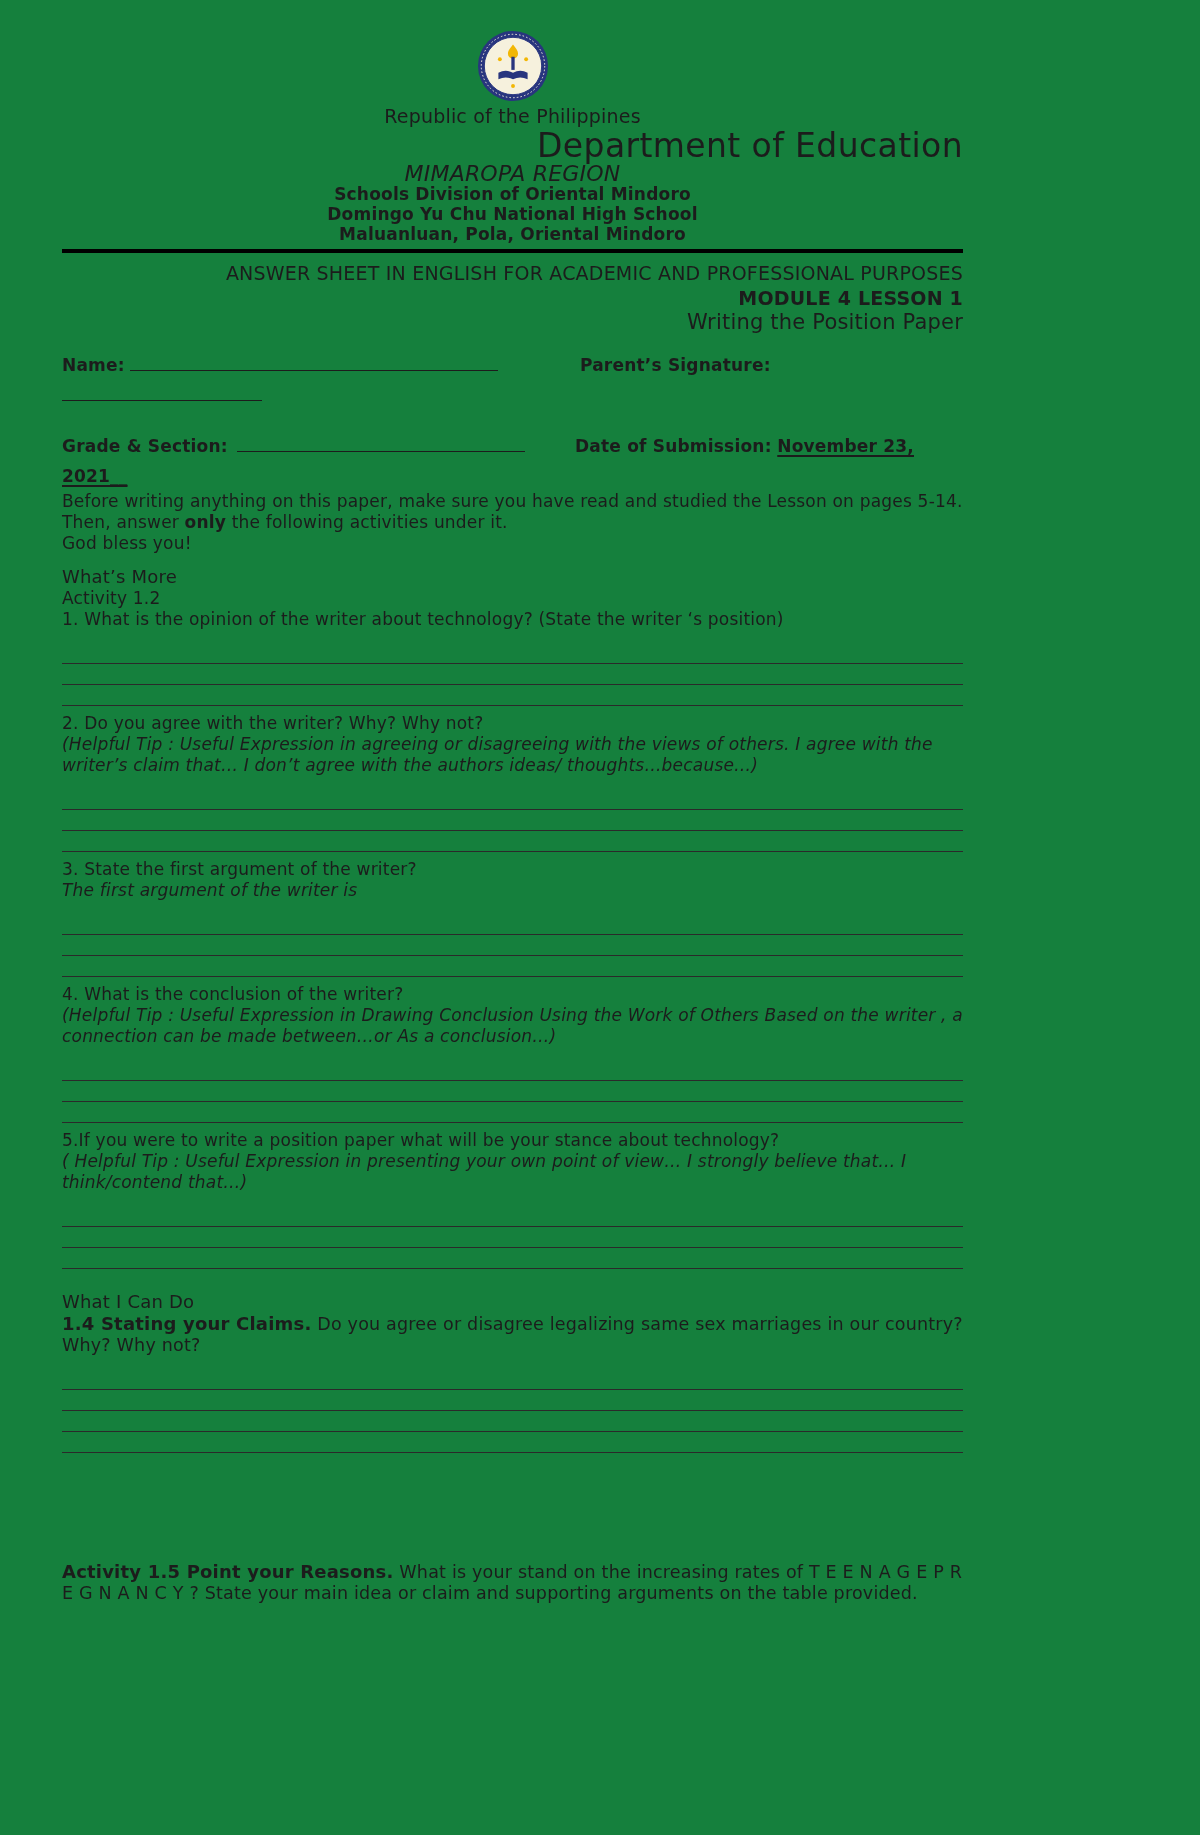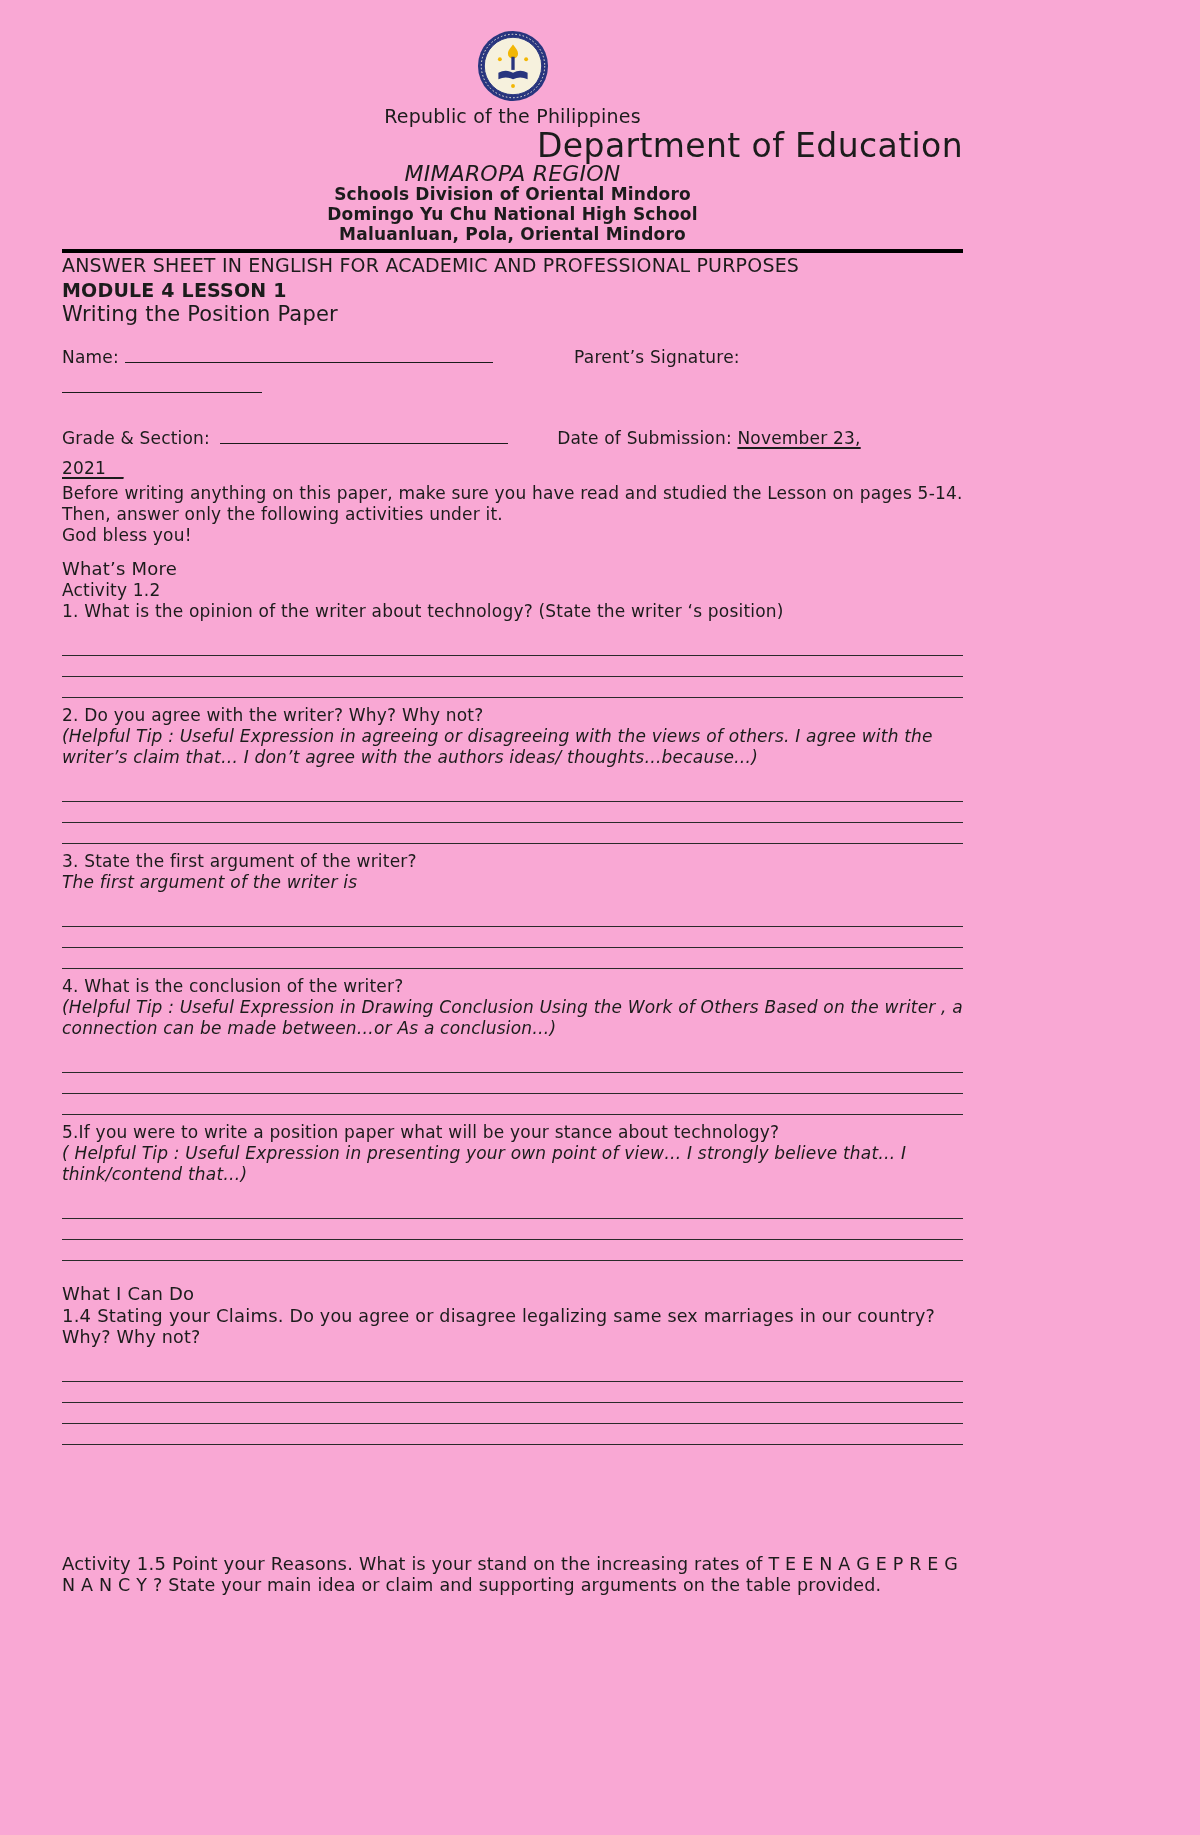--- a/index.html
+++ b/index.html
@@ -1,53 +1,53 @@
 <!DOCTYPE html>
 <html><head>
 <meta charset="utf-8">
 <style>
   * { margin:0; padding:0; box-sizing:border-box; }
   html,body { background:#ffffff; }
   .page {
     position:relative;
     width:1200px; height:1835px;
-    background:#f9a8d4;
+    background:#15803d;
     color:#1c1c1c;
     font-family:"DejaVu Sans","Liberation Sans",sans-serif;
     font-size:17px; line-height:21px; letter-spacing:0.2px;
     overflow:hidden;
   }
   .content { width:901px; margin-left:62px; padding-top:30px; }
 
   
   .doc-header { text-align:center; }
   .logo { width:72px; height:72px; margin:0 auto 3px; }
   .h-republic { font-size:19px; line-height:23px; }
   .h-dept { font-size:33px; line-height:36px; letter-spacing:0.4px;text-align:right; }
   .h-region { font-weight:normal; font-style:italic; font-size:22px; line-height:20px; }
   .h-bold { font-weight:bold; font-size:17px; line-height:20px; }
   .thick-rule { height:4px; background:#000; margin-top:5px; }
 
   
-  .title-block { text-align:left; }
+  .title-block { text-align:right; margin-top:8px; }
   .t1 { font-size:19px; line-height:25px; }
   .t2 { font-size:19px; font-weight:bold; line-height:25px; }
   .t3 { font-size:21px; line-height:23px; }
 
   
   .form-area { margin-top:16px; }
   .form-row { line-height:30px; white-space:nowrap; }
   .grade-row { margin-top:21px; }
   .blank { display:inline-block; border-bottom:1.5px solid #1c1c1c; height:18px; vertical-align:baseline; }
   .name-blank { width:368px; }
   .sig-label { margin-left:76px; }
   .sig-blank { width:200px; }
   .grade-blank { width:288px; margin-left:4px; }
   .date-label { margin-left:44px; }
-  .bold { font-weight:normal; }
+  .bold { font-weight:bold; }
   .underline { text-decoration:underline; text-decoration-thickness:1.5px; text-underline-offset:3px; }
 
   
   .intro { }
   .section-heading { font-weight:normal; font-size:18px; line-height:22px; margin-top:12px; }
   .q { line-height:21px; }
   .tip { font-style:italic; line-height:21px; }
   .answer-lines { margin-top:13px; margin-bottom:7px; }
   .answer-line { height:21px; border-bottom:1.5px solid #2a2a2a; }
   .wicd-heading { margin-top:22px; }

